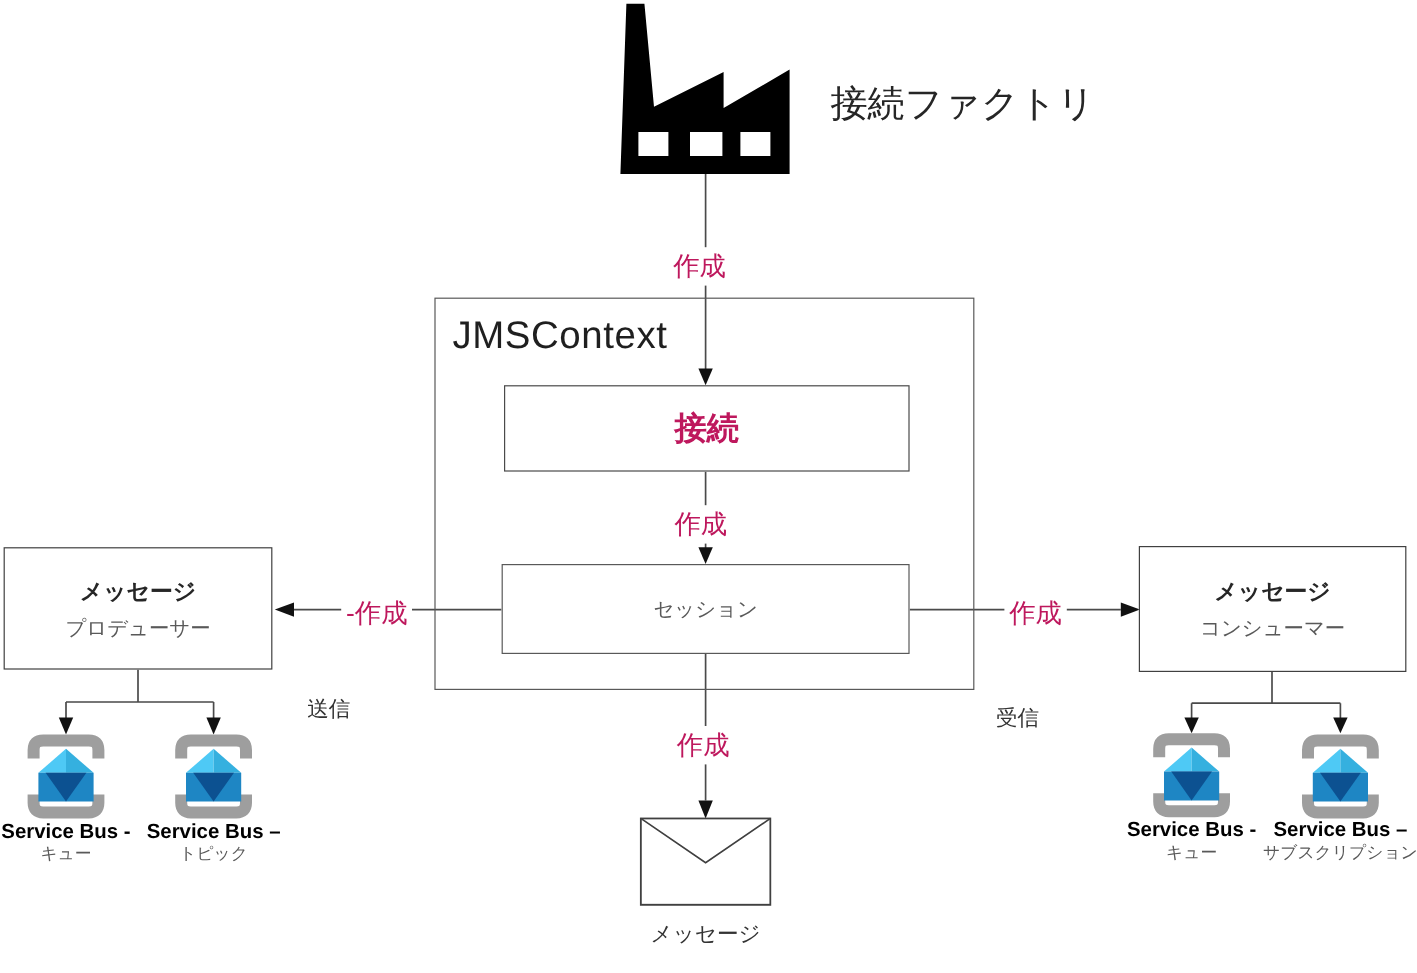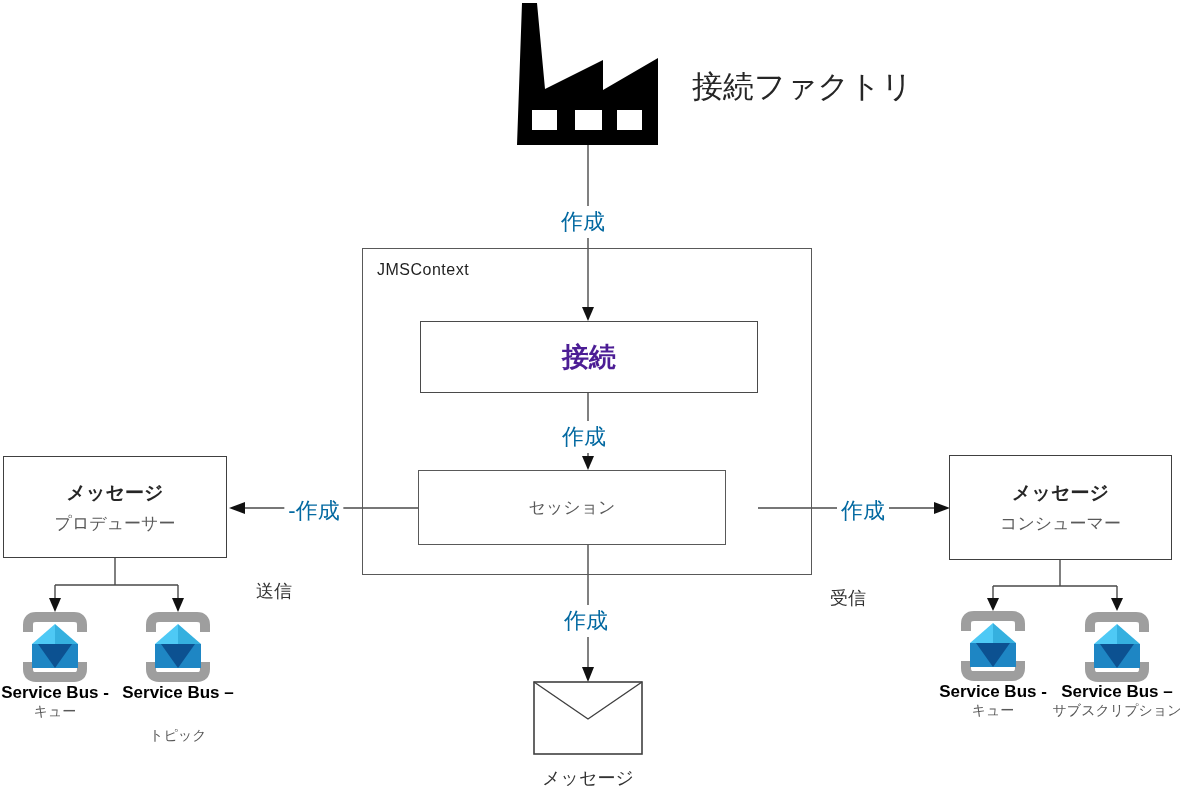--- a/index.html
+++ b/index.html
@@ -2,34 +2,34 @@
 <html><head>
 <meta charset="utf-8">
 <style>
   html,body{margin:0;padding:0;background:#ffffff;}
   body{font-family:"Liberation Sans","DejaVu Sans",sans-serif;}
   .canvas{position:relative;width:1181px;height:811px;background:#fff;overflow:hidden;border-radius:20px;}
   svg.connectors{position:absolute;left:0;top:0;z-index:1;}
   .node{position:absolute;box-sizing:border-box;background:#fff;z-index:3;}
   .jms-box{position:absolute;box-sizing:border-box;border:1.5px solid #595959;background:transparent;z-index:2;
            left:362px;top:248px;width:450px;height:327px;}
-  .jms-label{display:inline-block;padding:12px 0 0 14px;font-size:16px;color:#1f1f1f;letter-spacing:.5px;}
+  .jms-label{display:inline-block;padding:12px 0 0 14px;font-size:32px;color:#1f1f1f;letter-spacing:.5px;}
   .box-connection{left:420px;top:321px;width:338px;height:72px;border:1.5px solid #4a4a4a;
-                  display:flex;align-items:center;justify-content:center;font-size:27px;font-weight:bold;color:#4c1d95;}
-  .box-session{left:418px;top:470px;width:308px;height:75px;border:1.5px solid #595959;
+                  display:flex;align-items:center;justify-content:center;font-size:27px;font-weight:bold;color:#be185d;}
+  .box-session{left:418px;top:470px;width:340px;height:75px;border:1.5px solid #595959;
                display:flex;align-items:center;justify-content:center;font-size:17px;color:#595959;}
   .box-producer{left:3px;top:456px;width:224px;height:102px;border:1.5px solid #404040;
                 display:flex;flex-direction:column;align-items:center;justify-content:center;gap:6px;}
   .box-consumer{left:949px;top:455px;width:223px;height:105px;border:1.5px solid #404040;
                 display:flex;flex-direction:column;align-items:center;justify-content:center;gap:6px;}
   .node-title{font-size:19px;font-weight:bold;color:#262626;}
   .node-sub{font-size:17px;color:#595959;}
   .diagram-title{position:absolute;left:692px;top:66px;font-size:31px;color:#262626;z-index:3;white-space:nowrap;}
   .edge-label{position:absolute;transform:translateX(-50%);background:#fff;padding:1px 4px;
-              font-size:22px;color:#0369a1;z-index:4;white-space:nowrap;}
+              font-size:22px;color:#be185d;z-index:4;white-space:nowrap;}
   .action-label{position:absolute;transform:translateX(-50%);font-size:18px;color:#333;z-index:4;white-space:nowrap;}
   .sb-icon{position:absolute;width:70px;height:72px;z-index:3;}
   .sb-line1{position:absolute;transform:translateX(-50%);font-size:17px;font-weight:700;color:#000000;z-index:3;white-space:nowrap;}
   .sb-line2{position:absolute;transform:translateX(-50%);font-size:14px;color:#595959;z-index:3;white-space:nowrap;}
   .factory{position:absolute;left:515px;top:3px;z-index:3;}
   .envelope{position:absolute;left:533px;top:681px;z-index:3;}
   .msg-label{position:absolute;left:588px;top:766px;transform:translateX(-50%);font-size:18px;color:#333;z-index:3;}
 </style>
 </head>
 <body>
@@ -134,21 +134,21 @@
     </g>
     <polygon points="35,13 12,33 35,33" fill="#4ec9f5"></polygon>
     <polygon points="35,13 58,33 35,33" fill="#35b0df"></polygon>
     <polygon points="12,33 58,33 58,57 12,57" fill="#1e86c4"></polygon>
     <polygon points="18,33 52,33 35,57" fill="#0c5191"></polygon>
   </svg>
 
   <div class="sb-line1" style="left:55px;top:683px;">Service Bus -</div>
   <div class="sb-line2" style="left:55px;top:703px;">キュー</div>
   <div class="sb-line1" style="left:178px;top:683px;">Service Bus –</div>
-  <div class="sb-line2" style="left:178px;top:703px;margin-top:24px;">トピック</div>
+  <div class="sb-line2" style="left:178px;top:703px;">トピック</div>
   <div class="sb-line1" style="left:993px;top:682px;">Service Bus -</div>
   <div class="sb-line2" style="left:993px;top:702px;">キュー</div>
   <div class="sb-line1" style="left:1117px;top:682px;">Service Bus –</div>
   <div class="sb-line2" style="left:1117px;top:702px;font-family:Liberation Serif, serif;">サブスクリプション</div>
 
   <svg class="envelope" width="110" height="75" viewBox="0 0 110 75">
     <rect x="1" y="1" width="108" height="72" fill="#ffffff" stroke="#404040" stroke-width="1.6"></rect>
     <path d="M1,1 L55,38 L109,1" fill="none" stroke="#404040" stroke-width="1.4"></path>
   </svg>
   <div class="msg-label">メッセージ</div>

